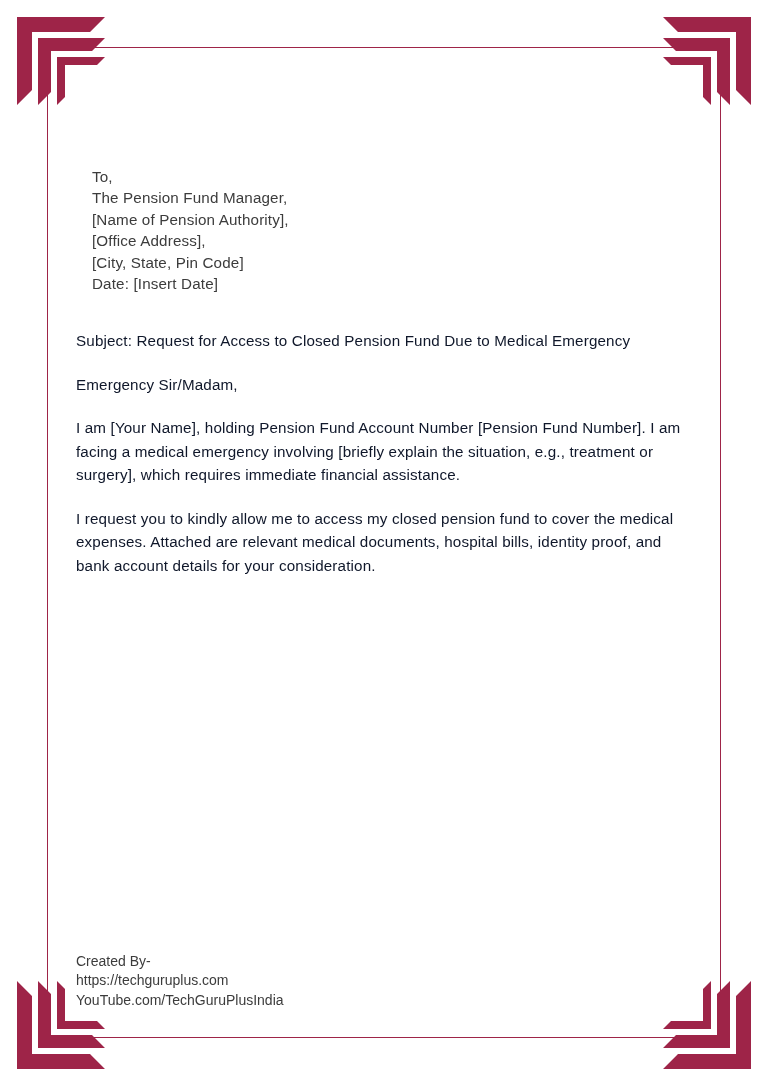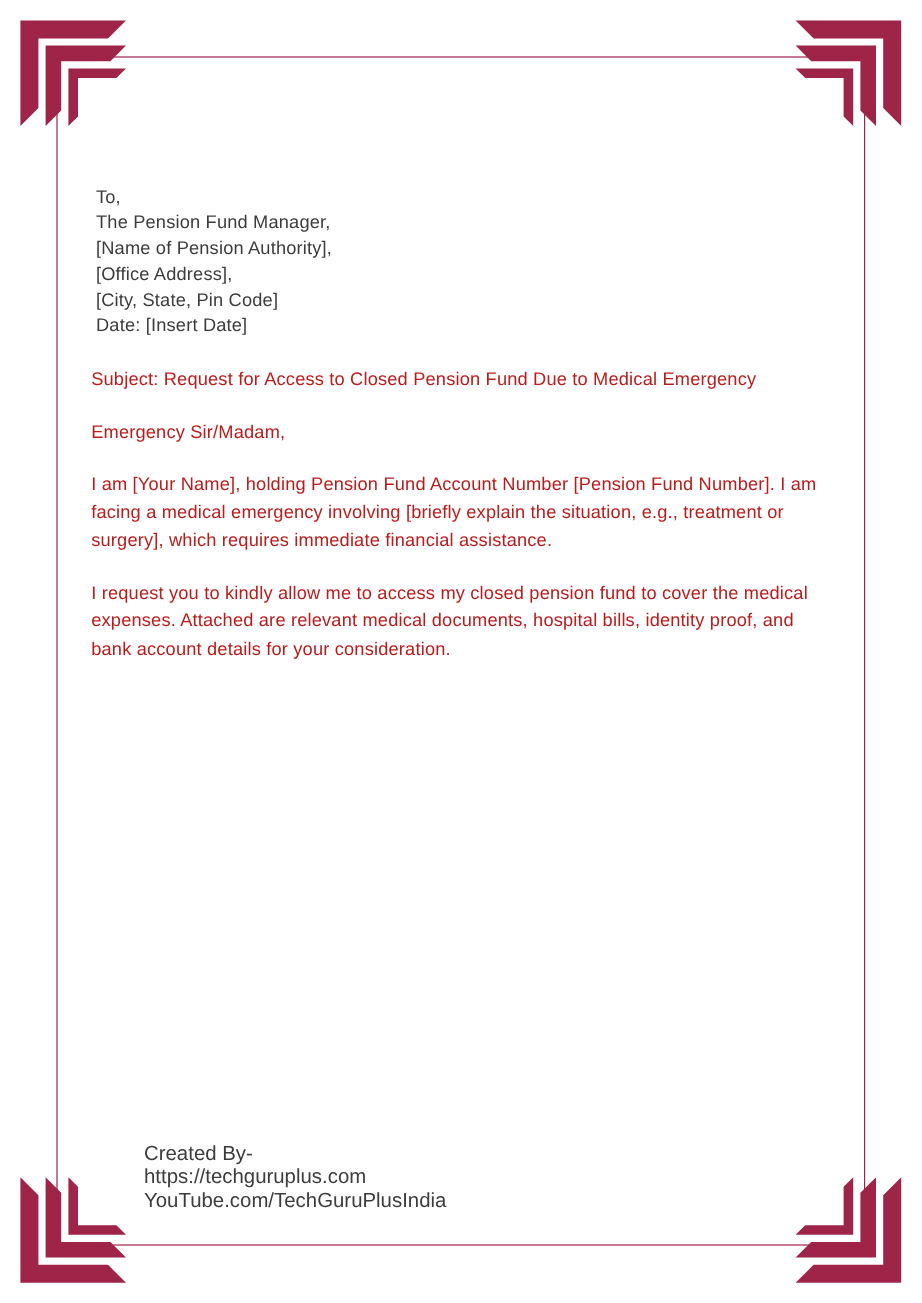--- a/index.html
+++ b/index.html
@@ -51,45 +51,44 @@
     top: 150px;
     width: 612px;
   }
 
   .block {
     font-size: 15.2px;
     line-height: 21.4px;
     color: #3c3c3c;
     letter-spacing: 0.01em;
     white-space: pre-line;
-    margin: 4px;
+    margin: 16px;
   }
 
   .para {
     font-size: 15.2px;
     line-height: 23.5px;
-    color: #b91c1c;
+    color: #0f172a;
     letter-spacing: 0.01em;
     margin: 0;
   }
 
   .gap-sm { height: 19px; }
   .gap-md { height: 20px; }
 
   
   .footer {
     position: absolute;
     left: 76px;
     top: 952px;
     width: 420px;
-    font-size: 17px;
+    font-size: 14px;
     line-height: 19.3px;
     color: #3c3c3c;
     white-space: pre-line;
-    margin-left: 44px;
   }
 </style>
 </head>
 <body>
 
 <div class="page">
 
   <div class="corner corner-tl">
     <svg viewBox="0 0 112 112" xmlns="http://www.w3.org/2000/svg">
 

